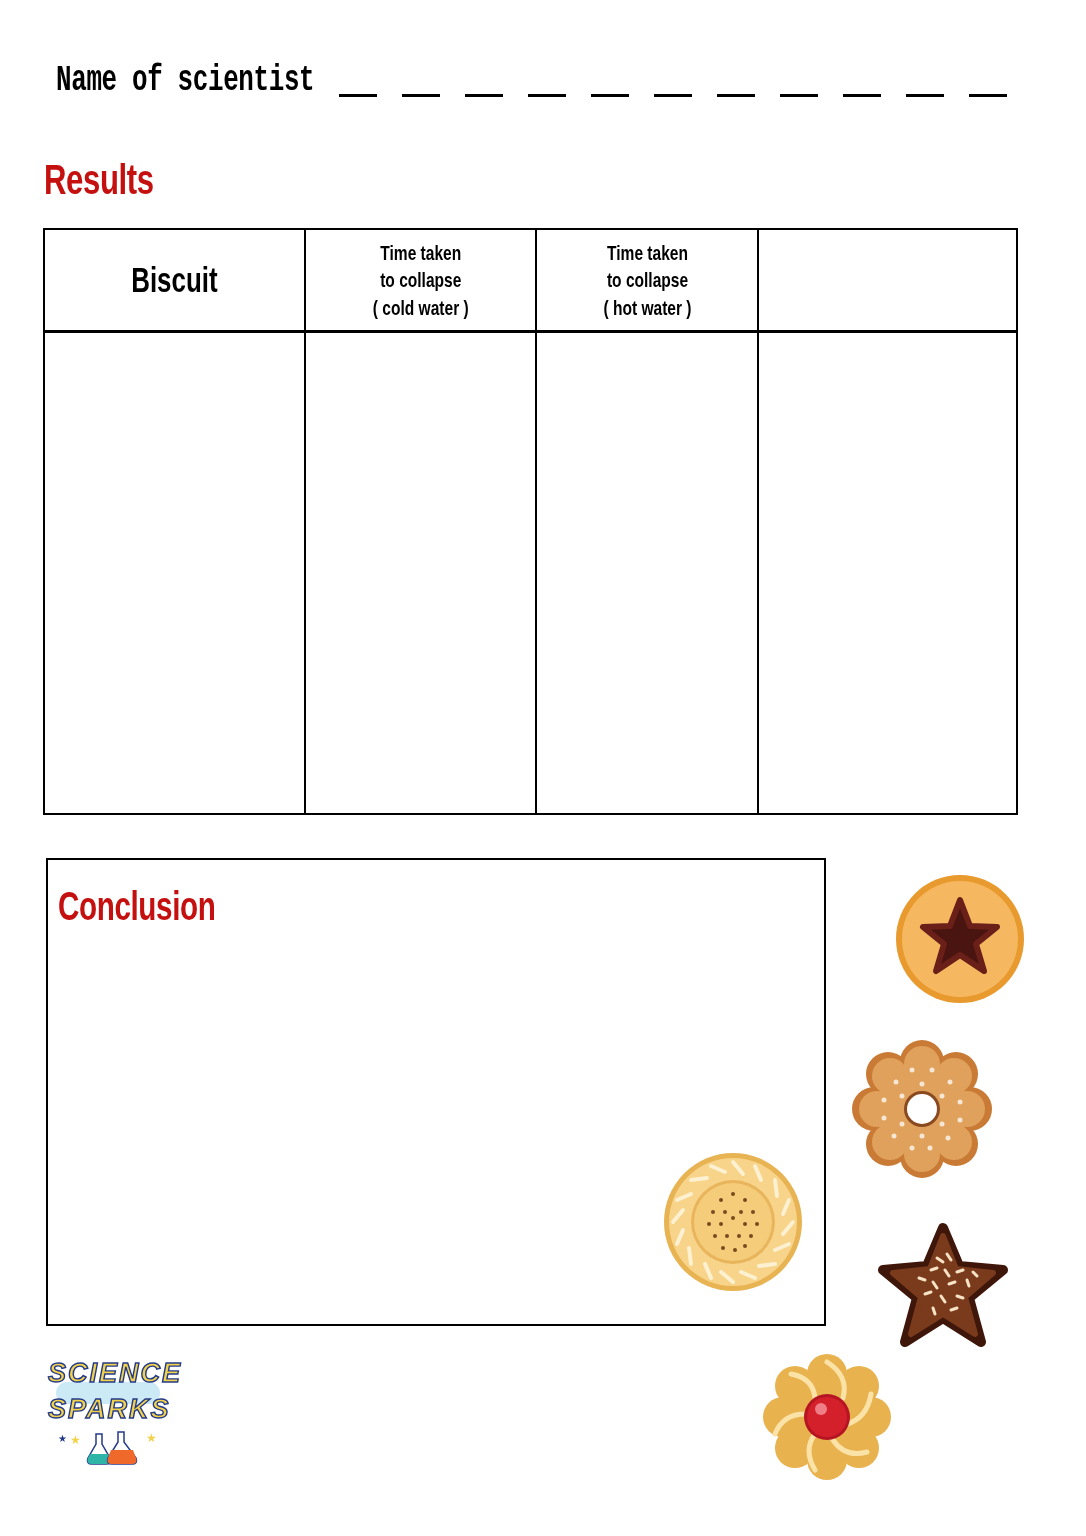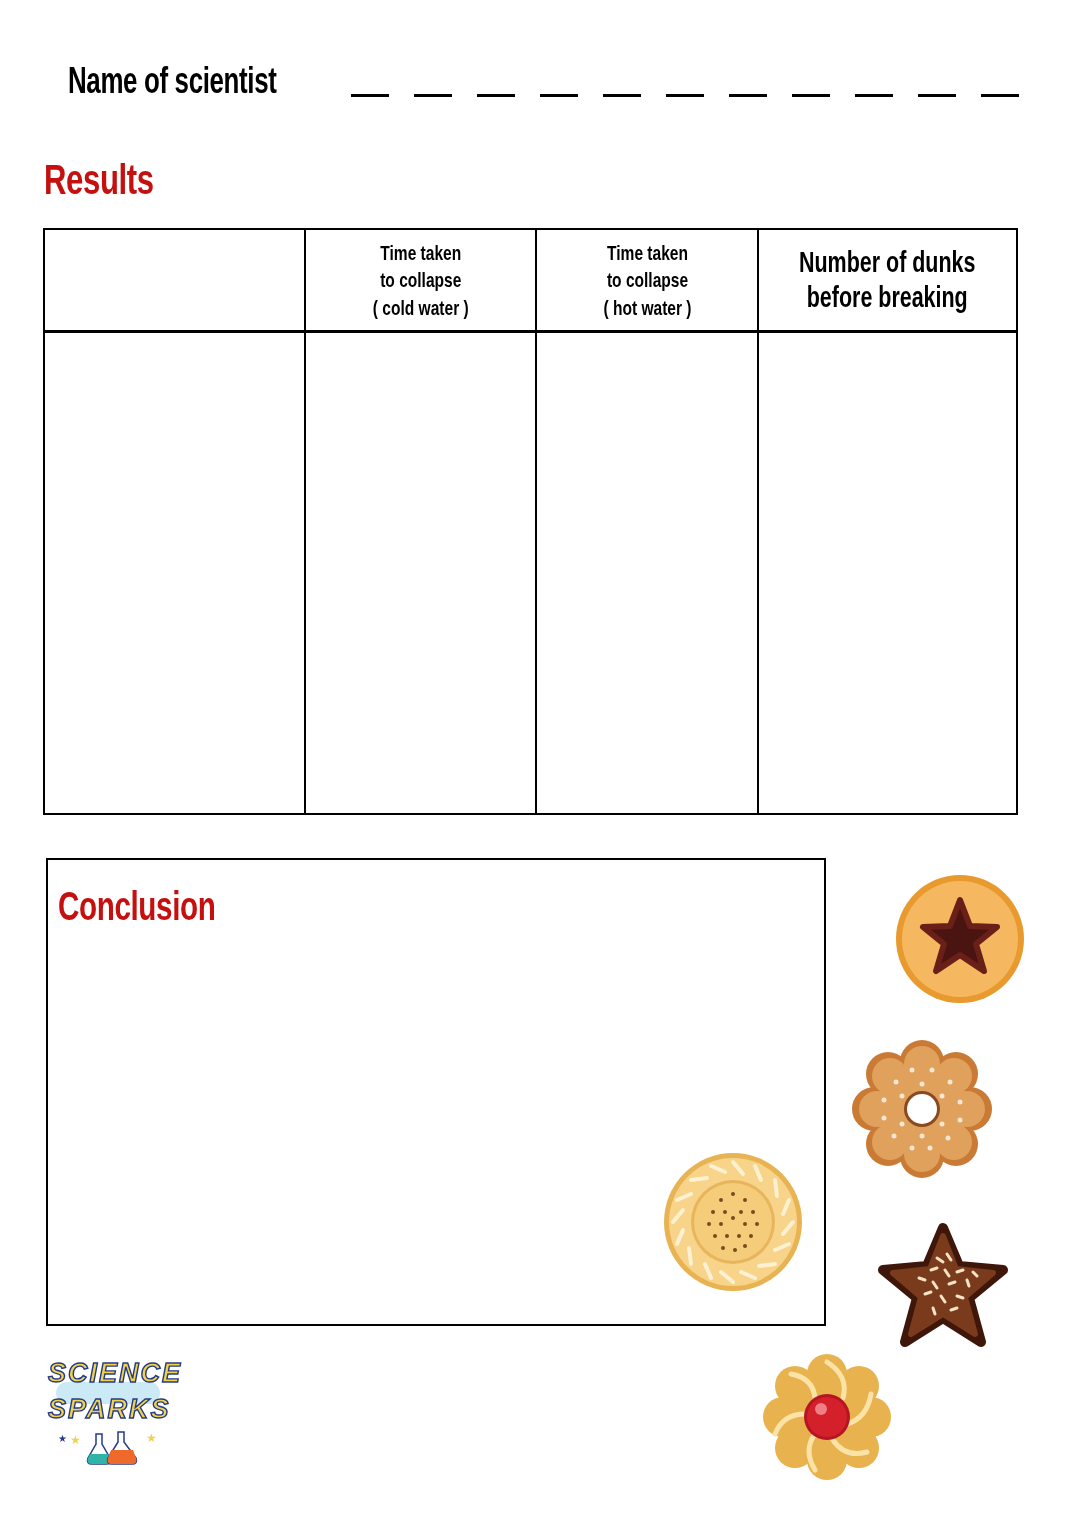--- a/index.html
+++ b/index.html
@@ -1,18 +1,18 @@
 <!DOCTYPE html>
 <html><head>
 <meta charset="utf-8">
 <style>
   html, body { margin: 0; padding: 0; background: #ffffff; }
   body { width: 1086px; height: 1536px; position: relative; overflow: hidden;
          font-family: "Liberation Sans", "DejaVu Sans", sans-serif; }
-  .name-row { position: absolute; left: 68px; top: 60px; height: 46px; width: 960px; }
+  .name-row { position: absolute; left: 56px; top: 60px; height: 46px; width: 960px; font-family: Liberation Mono, monospace; }
   .name-label { position: absolute; left: 0; top: 0; font-size: 36px; font-weight: 700; color: #000;
                 transform: scaleX(0.72); transform-origin: left top; white-space: nowrap; letter-spacing: -0.5px; }
   .dashes { position: absolute; left: 283px; top: 34px; height: 3px; width: 670px; }
   .dash { position: absolute; top: 0; width: 38px; height: 3px; background: #000; }
   .section-title { position: absolute; color: #c4100f; font-weight: 700; white-space: nowrap;
                    transform: scaleX(0.74); transform-origin: left top; letter-spacing: -0.5px; }
   .results-title { left: 44px; top: 156px; font-size: 42px; }
   .conclusion-title { left: 58px; top: 884px; font-size: 40px; }
   .table { position: absolute; left: 43px; top: 228px; width: 975px; height: 587px;
            border: 2px solid #000; box-sizing: border-box; }
@@ -54,38 +54,35 @@
 </div>
 
 <div class="section-title results-title">Results</div>
 
 <div class="table">
   <div class="hline"></div>
   <div class="vline" style="left:259px"></div>
   <div class="vline" style="left:490px"></div>
   <div class="vline" style="left:712px"></div>
 
+  <div class="th th-big" style="left:0;width:259px">
+    <span>Biscuit</span>
+  </div>
   <div class="th th-small" style="left:261px;width:229px">
     <span>
       <span style="display:block;transform:none">Time taken</span>
       <span style="display:block;transform:none">to collapse</span>
       <span style="display:block;transform:none">( cold water )</span>
     </span>
   </div>
   <div class="th th-small" style="left:492px;width:220px">
     <span>
       <span style="display:block;transform:none">Time taken</span>
       <span style="display:block;transform:none">to collapse</span>
       <span style="display:block;transform:none">( hot water )</span>
-    </span>
-  </div>
-  <div class="th th-med" style="left:714px;width:257px">
-    <span>
-      <span style="display:block;transform:none">Number of dunks</span>
-      <span style="display:block;transform:none">before breaking</span>
     </span>
   </div>
 
   <div class="td" style="left:0;width:259px"></div>
   <div class="td" style="left:261px;width:229px"></div>
   <div class="td" style="left:492px;width:220px"></div>
   <div class="td" style="left:714px;width:257px"></div>
 </div>
 
 <div class="conclusion-box">

